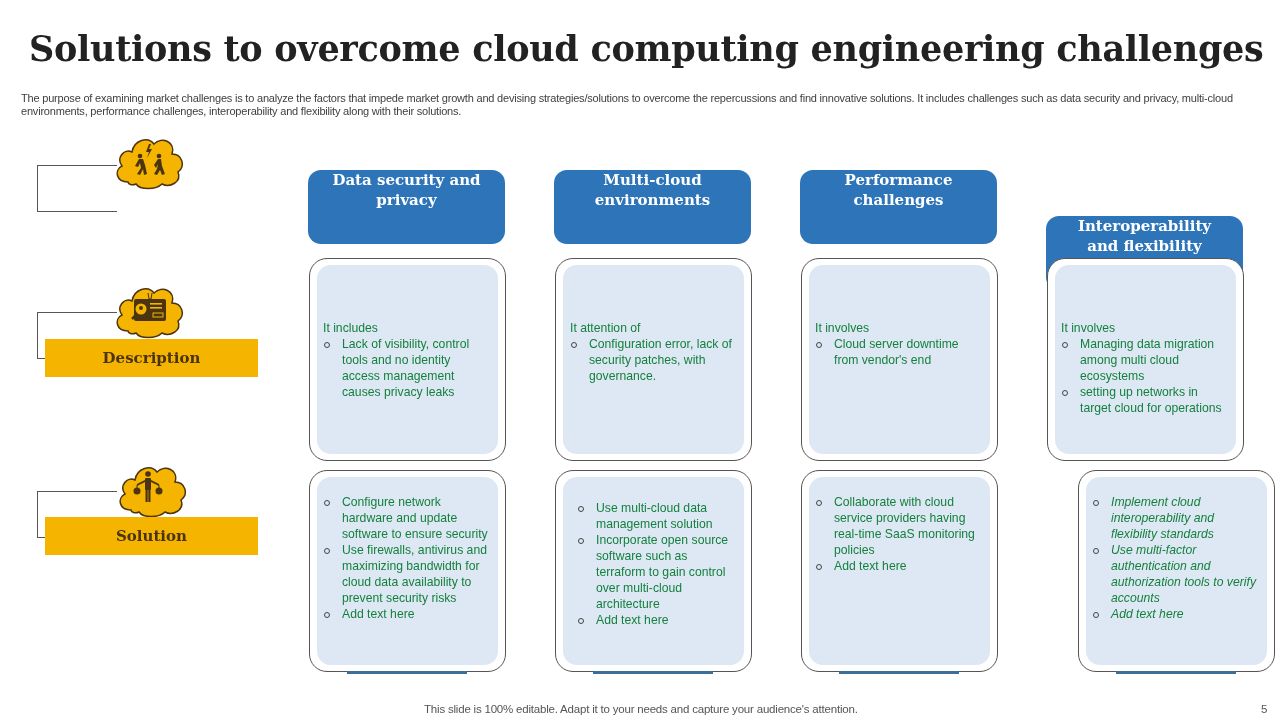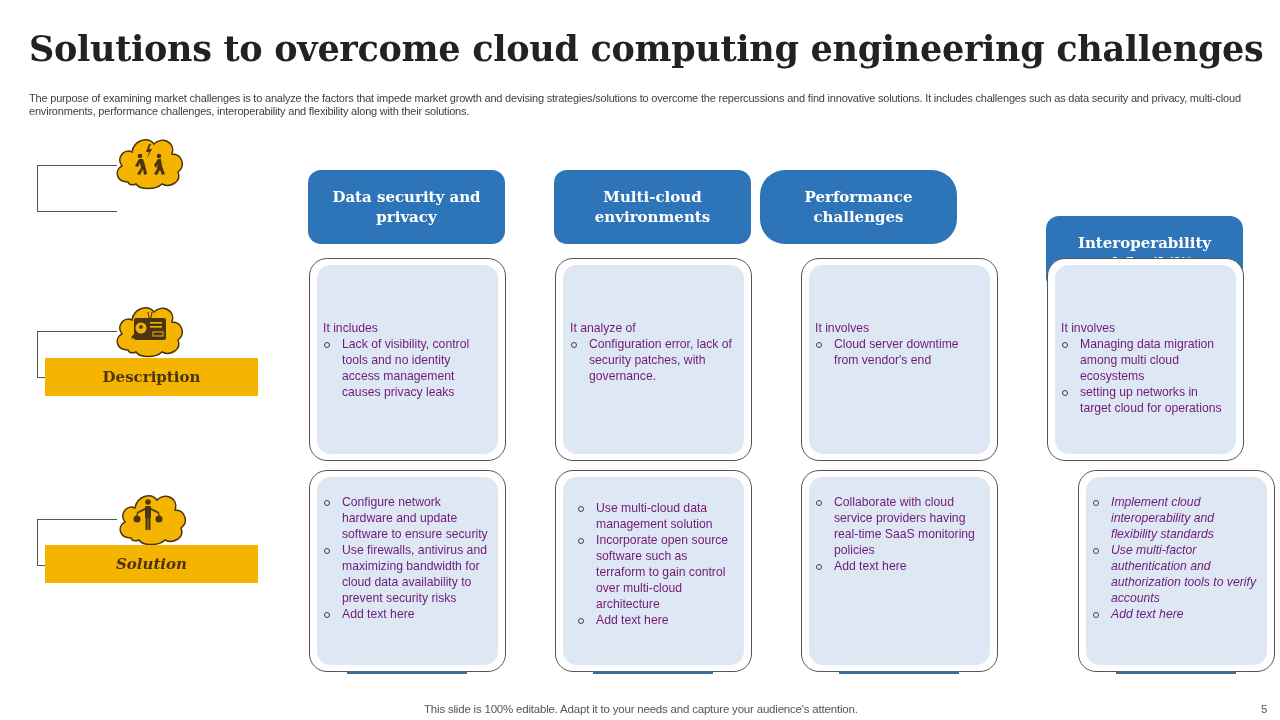--- a/index.html
+++ b/index.html
@@ -6,21 +6,21 @@
     html, body { width: 1280px; height: 720px; background: #ffffff; overflow: hidden; }
     body { position: relative; font-family: "Liberation Sans", sans-serif; color: #333; }
 
     .title {
       position: absolute; left: 29px; top: 28px;
       font-family: "DejaVu Serif", "Liberation Serif", serif;
       font-weight: bold; font-size: 35px; color: #222222; letter-spacing: -0.3px;
       white-space: nowrap;
     }
     .subtitle {
-      position: absolute; left: 29px; top: 92px; width: 1220px;
+      position: absolute; left: 21px; top: 92px; width: 1220px;
       font-size: 11px; line-height: 13px; color: #404040; letter-spacing: -0.2px;
     }
 
     
     .row-label {
       position: absolute; left: 37px; width: 225px; height: 100px;
     }
     .row-label .connector {
       position: absolute; left: 0; width: 80px; height: 47px;
       border-left: 1.5px solid #555; border-top: 1.5px solid #555; border-bottom: 1.5px solid #555;
@@ -37,32 +37,32 @@
       position: absolute; width: 78px; height: 58px;
     }
     .cloud svg { width: 100%; height: 100%; display: block; }
 
     
     .col-header {
       position: absolute; top: 170px; width: 197px; height: 74px;
       background: #2e74b9; border-radius: 13px;
       color: #ffffff; font-family: "DejaVu Serif", "Liberation Serif", serif;
       font-weight: bold; font-size: 15px; line-height: 20px; text-align: center;
-      display: flex; align-items: center; justify-content: center; padding: 0 18px;
+      display: flex; justify-content: center; padding: 0 18px;
     }
 
     
     .card {
       position: absolute; width: 197px;
       border: 1.3px solid #555555; border-radius: 18px; background: #ffffff;
     }
     .card .inner {
       position: absolute; left: 7px; right: 7px; top: 6px; bottom: 6px;
       background: #dde8f4; border-radius: 14px;
-      font-size: 12.2px; line-height: 16px; color: #701a75;
+      font-size: 12.2px; line-height: 16px; color: #15803d;
       padding: 0 8px 8px 6px;
     }
     .card.desc { top: 258px; height: 203px; }
     .card.sol { top: 470px; height: 202px; }
     .card.desc .inner { padding-top: 55px; }
     .card.sol .inner { padding-top: 17px; }
     .card .underline {
       position: absolute; bottom: -3px; left: 37px; width: 120px; height: 3px; background: #3d6e97;
     }
     .intro { display: block; }
@@ -96,21 +96,21 @@
           <circle cx="30" cy="24" r="2.3"></circle>
             <path d="M29 27 L25 34 L28 35 L30 31 L31 36 L27 42 L30 43 L33 37 L34 43 L37 42 L35 33 L33 27 Z"></path>
           <circle cx="49" cy="24" r="2.3"></circle>
             <path d="M48 27 L44 33 L46 36 L48 32 L47 37 L44 42 L47 43 L50 38 L52 43 L55 42 L52 34 L51 27 Z"></path>
           <path d="M39 12 L36 20 L39 20 L37 26 L42 17 L39 17 L41 12 Z"></path>
         </g>
       </svg>
     </div>
   </div>
 
-  <div class="row-label" style="top:300px;">
+  <div class="row-label" style="top:281px;">
     <div class="connector" style="top:31px;"></div>
     <div class="cloud" style="left:73px; top:0px;">
       <svg viewBox="0 0 78 58">
         <path d="M18 50 C6 50 4 38 12 34 C6 26 14 16 22 20 C24 8 38 4 44 12 C52 4 66 10 62 22 C72 22 76 34 68 40 C72 50 60 56 52 52 C46 58 30 58 26 52 C22 54 18 52 18 50 Z" fill="#f4b400" stroke="#4a3411" stroke-width="1.5"></path>
         <g fill="#4a3411">
           <rect x="24" y="18" width="32" height="22" rx="2"></rect>
           <path d="M38 12 L39 18 L41 18 L42 12" stroke="#4a3411" stroke-width="1" fill="none"></path>
           <circle cx="31" cy="28" r="5.5" fill="#f4b400"></circle>
           <circle cx="31" cy="27" r="2" fill="#4a3411"></circle>
           <rect x="40" y="22" width="12" height="1.6" fill="#f4b400"></rect>
@@ -118,21 +118,21 @@
           <rect x="43" y="32" width="10" height="4" fill="none" stroke="#f4b400" stroke-width="1"></rect>
           <path d="M27 33 L22 38" stroke="#4a3411" stroke-width="2.5"></path>
         </g>
       </svg>
     </div>
     <div class="bar" style="top:58px;">
       <span>Description</span>
     </div>
   </div>
 
-  <div class="row-label" style="top:488px;font-style:italic;">
+  <div class="row-label" style="top:460px;">
     <div class="connector" style="top:31px;"></div>
     <div class="cloud" style="left:76px; top:0px;">
       <svg viewBox="0 0 78 58">
         <path d="M18 50 C6 50 4 38 12 34 C6 26 14 16 22 20 C24 8 38 4 44 12 C52 4 66 10 62 22 C72 22 76 34 68 40 C72 50 60 56 52 52 C46 58 30 58 26 52 C22 54 18 52 18 50 Z" fill="#f4b400" stroke="#4a3411" stroke-width="1.5"></path>
         <g fill="#4a3411">
           <circle cx="35" cy="14" r="2.8"></circle>
           <rect x="32" y="18" width="6" height="12" rx="1"></rect>
           <rect x="32.5" y="29" width="2.2" height="13"></rect>
           <rect x="35.3" y="29" width="2.2" height="13"></rect>
           <path d="M32 20 L24 24 L24 26 L32 22 Z"></path>
@@ -169,38 +169,38 @@
       </ul>
     </div>
     <div class="underline"></div>
   </div>
 
   <div class="col-header" style="left:554px;">
     <span>Multi-cloud environments</span>
   </div>
   <div class="card desc" style="left:555px;">
     <div class="inner" style="padding-left:7px;">
-      <span class="intro">It analyze of</span>
+      <span class="intro">It attention of</span>
       <ul class="bullets">
         <li>Configuration  error, lack of security patches, with governance.</li>
       </ul>
     </div>
   </div>
   <div class="card sol" style="left:555px;">
     <div class="inner" style="padding-left:14px; padding-top:23px;">
       <ul class="bullets">
         <li>Use multi-cloud data management  solution</li>
         <li>Incorporate  open source software  such as terraform to gain control over  multi-cloud architecture</li>
         <li>Add text here</li>
       </ul>
     </div>
     <div class="underline"></div>
   </div>
 
-  <div class="col-header" style="left:760px;border-radius:25px;">
+  <div class="col-header" style="left:800px;">
     <span>Performance challenges</span>
   </div>
   <div class="card desc" style="left:801px;">
     <div class="inner">
       <span class="intro">It involves</span>
       <ul class="bullets">
         <li>Cloud server  downtime from vendor's  end</li>
       </ul>
     </div>
   </div>

